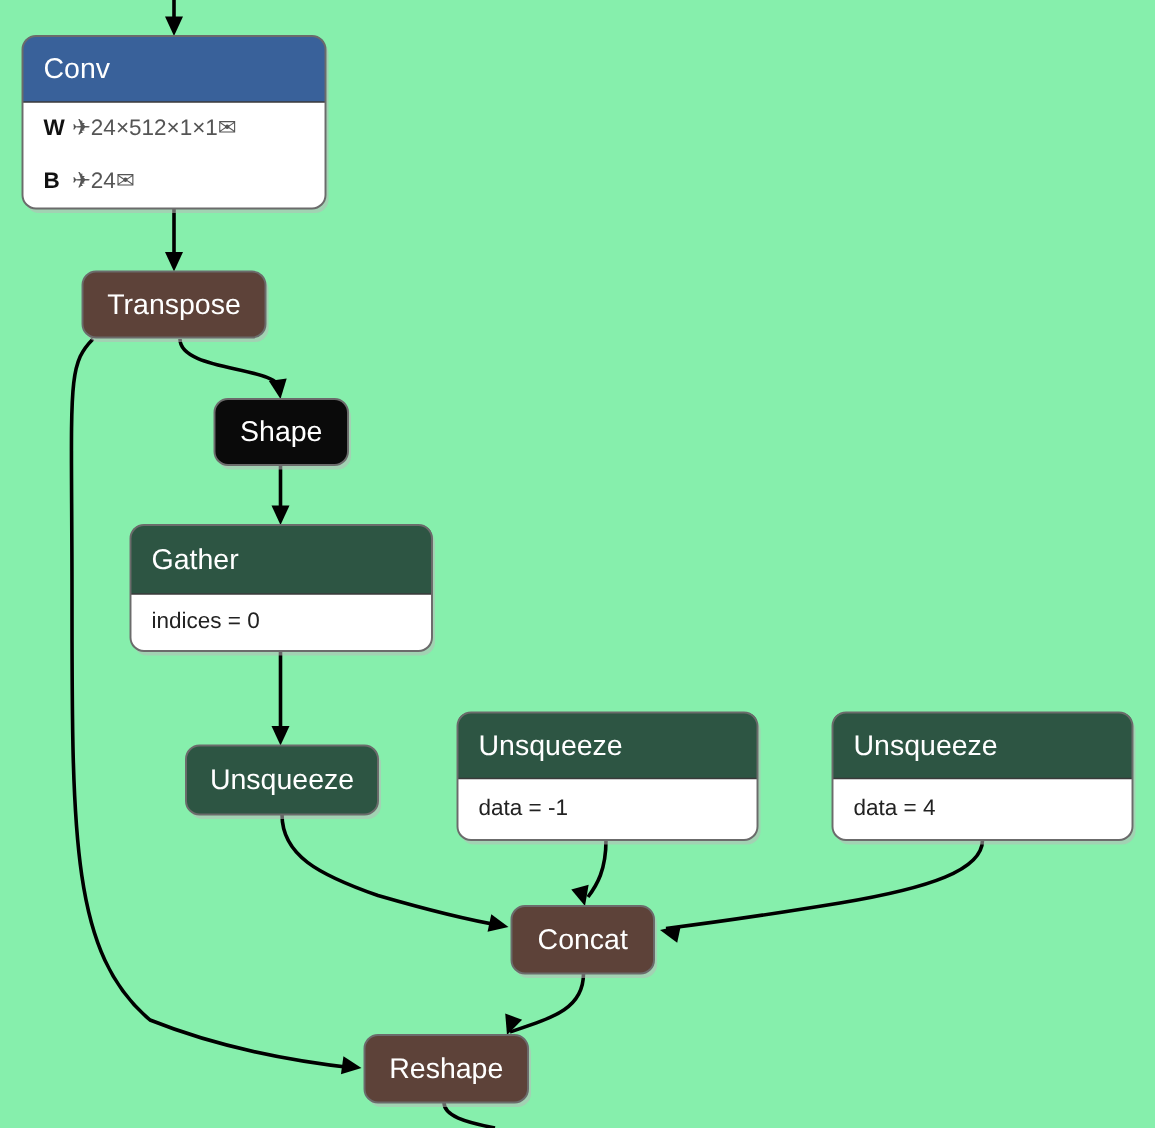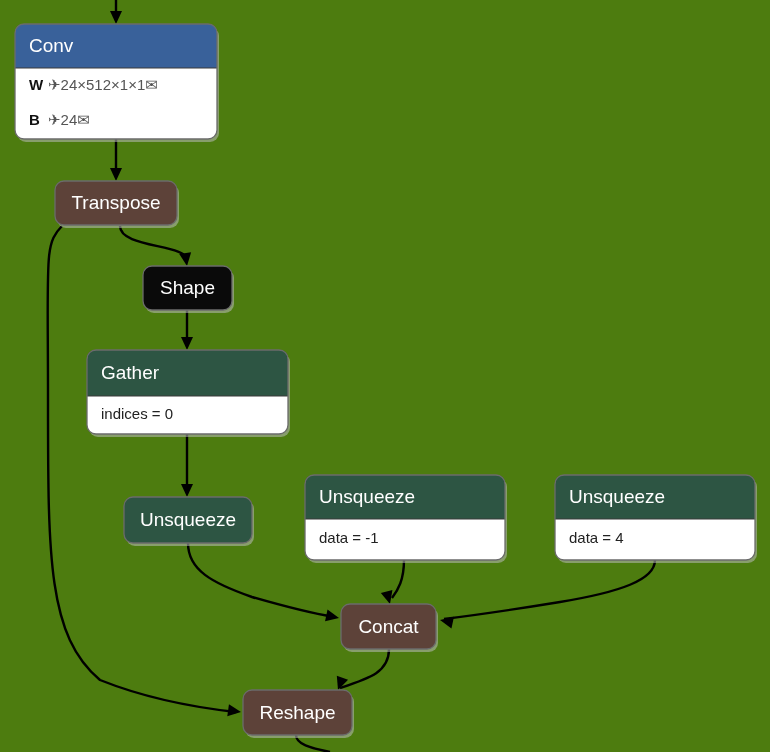--- a/index.html
+++ b/index.html
@@ -4,21 +4,21 @@
 <style>
   html, body {
     margin: 0;
     padding: 0;
     background: #ffffff;
   }
   #canvas-wrap {
     position: relative;
     width: 770px;
     height: 752px;
-    background: #4d7c0f;
+    background: #86efac;
     overflow: hidden;
     font-family: "Liberation Sans", sans-serif;
   }
   svg#graph {
     display: block;
     width: 770px;
     height: 752px;
   }
   .edge-path {
     fill: none;

